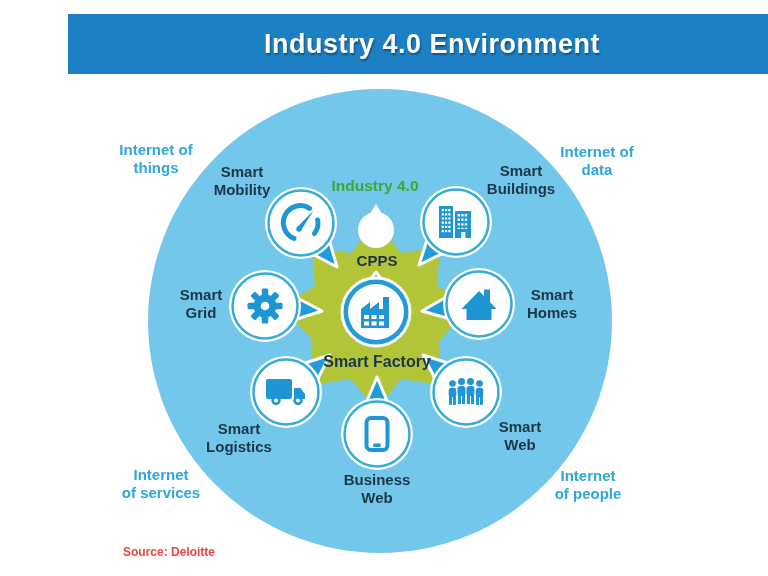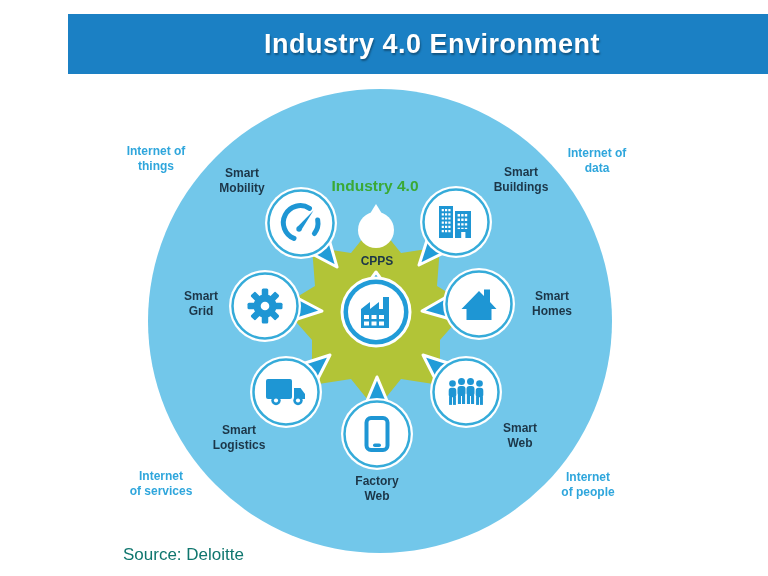--- a/index.html
+++ b/index.html
@@ -4,25 +4,25 @@
 <style>
   html,body{margin:0;padding:0;background:#fff;}
   .stage{position:relative;width:768px;height:576px;background:#ffffff;overflow:hidden;
          font-family:"Liberation Sans",sans-serif;}
   .banner{position:absolute;left:68px;top:14px;width:728px;height:60px;background:#1b80c4;
           display:flex;align-items:center;justify-content:center;}
   .banner .title{color:#ffffff;font-weight:bold;font-size:27px;letter-spacing:0.5px;
           text-shadow:1px 2px 2px rgba(0,0,0,0.35);}
   svg.diagram{position:absolute;left:0;top:0;width:768px;height:576px;}
   .label{position:absolute;transform:translate(-50%,-50%);text-align:center;
-         white-space:pre-line;font-weight:bold;font-size:12px;line-height:1.22;color:#1c3648;}
+         white-space:pre-line;font-weight:bold;font-size:15px;line-height:1.22;color:#1c3648;}
   .label.green{color:#3aa935;font-size:15.5px;text-align:center;}
   .label.corner{color:#2fa6dc;}
   .label.big{font-size:16px;}
-  .source{position:absolute;left:123px;top:545px;font-size:17px;color:#0f766e;font-weight:normal;}
+  .source{position:absolute;left:123px;top:545px;font-size:12px;color:#ef4444;font-weight:bold;}
 </style>
 </head>
 <body>
 
 <div class="stage">
 
   <div class="banner">
     <div class="title">Industry 4.0 Environment</div>
   </div>
 
@@ -168,34 +168,35 @@
           <rect x="-12" y="9.5" width="5" height="4"></rect>
             <rect x="-4.5" y="9.5" width="5" height="4"></rect>
             <rect x="3" y="9.5" width="5" height="4"></rect>
         </g>
       </g>
     </g>
   </svg>
 
   <div class="label green" style="left:375px;top:186px;">Industry 4.0</div>
   <div class="label" style="left:377px;top:261px;">CPPS</div>
+  <div class="label big" style="left:377px;top:362px;">Smart Factory</div>
 
   <div class="label" style="left:242px;top:181px;">Smart
 Mobility</div>
   <div class="label" style="left:521px;top:180px;">Smart
 Buildings</div>
   <div class="label" style="left:201px;top:304px;">Smart
 Grid</div>
   <div class="label" style="left:552px;top:304px;">Smart
 Homes</div>
   <div class="label" style="left:239px;top:438px;">Smart
 Logistics</div>
   <div class="label" style="left:520px;top:436px;">Smart
 Web</div>
-  <div class="label" style="left:377px;top:489px;">Factory
+  <div class="label" style="left:377px;top:489px;">Business
 Web</div>
 
   <div class="label corner" style="left:156px;top:159px;">Internet of
 things</div>
   <div class="label corner" style="left:597px;top:161px;">Internet of
 data</div>
   <div class="label corner" style="left:161px;top:484px;">Internet
 of services</div>
   <div class="label corner" style="left:588px;top:485px;">Internet
 of people</div>

